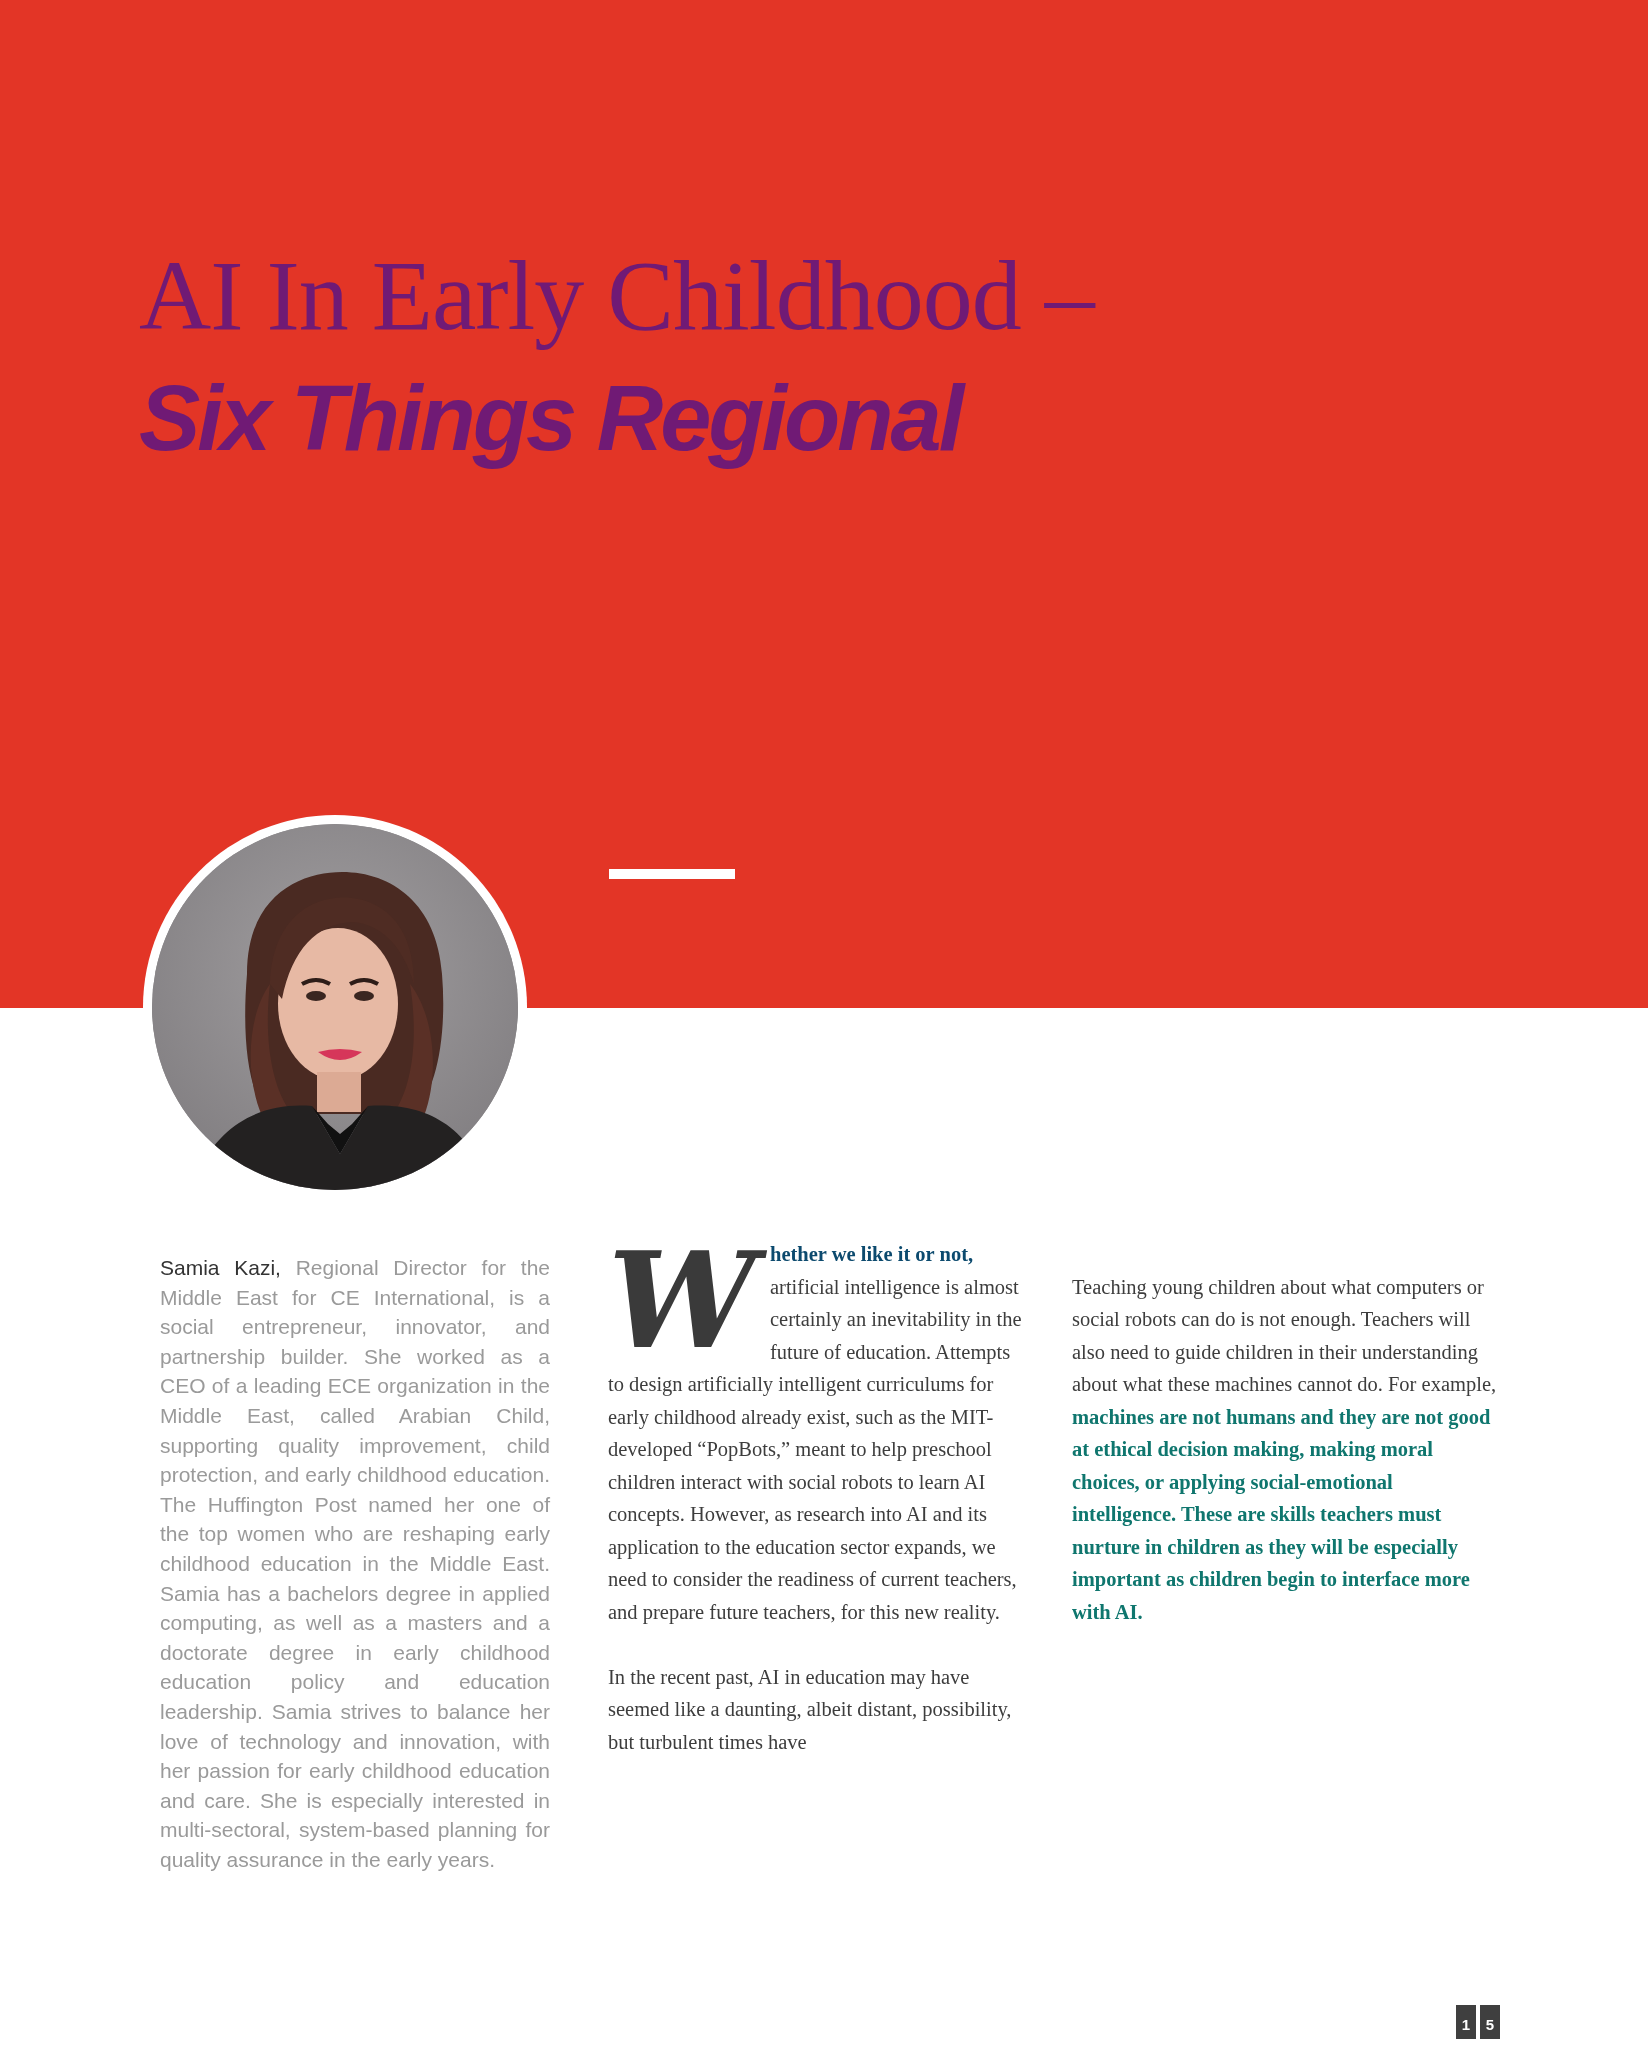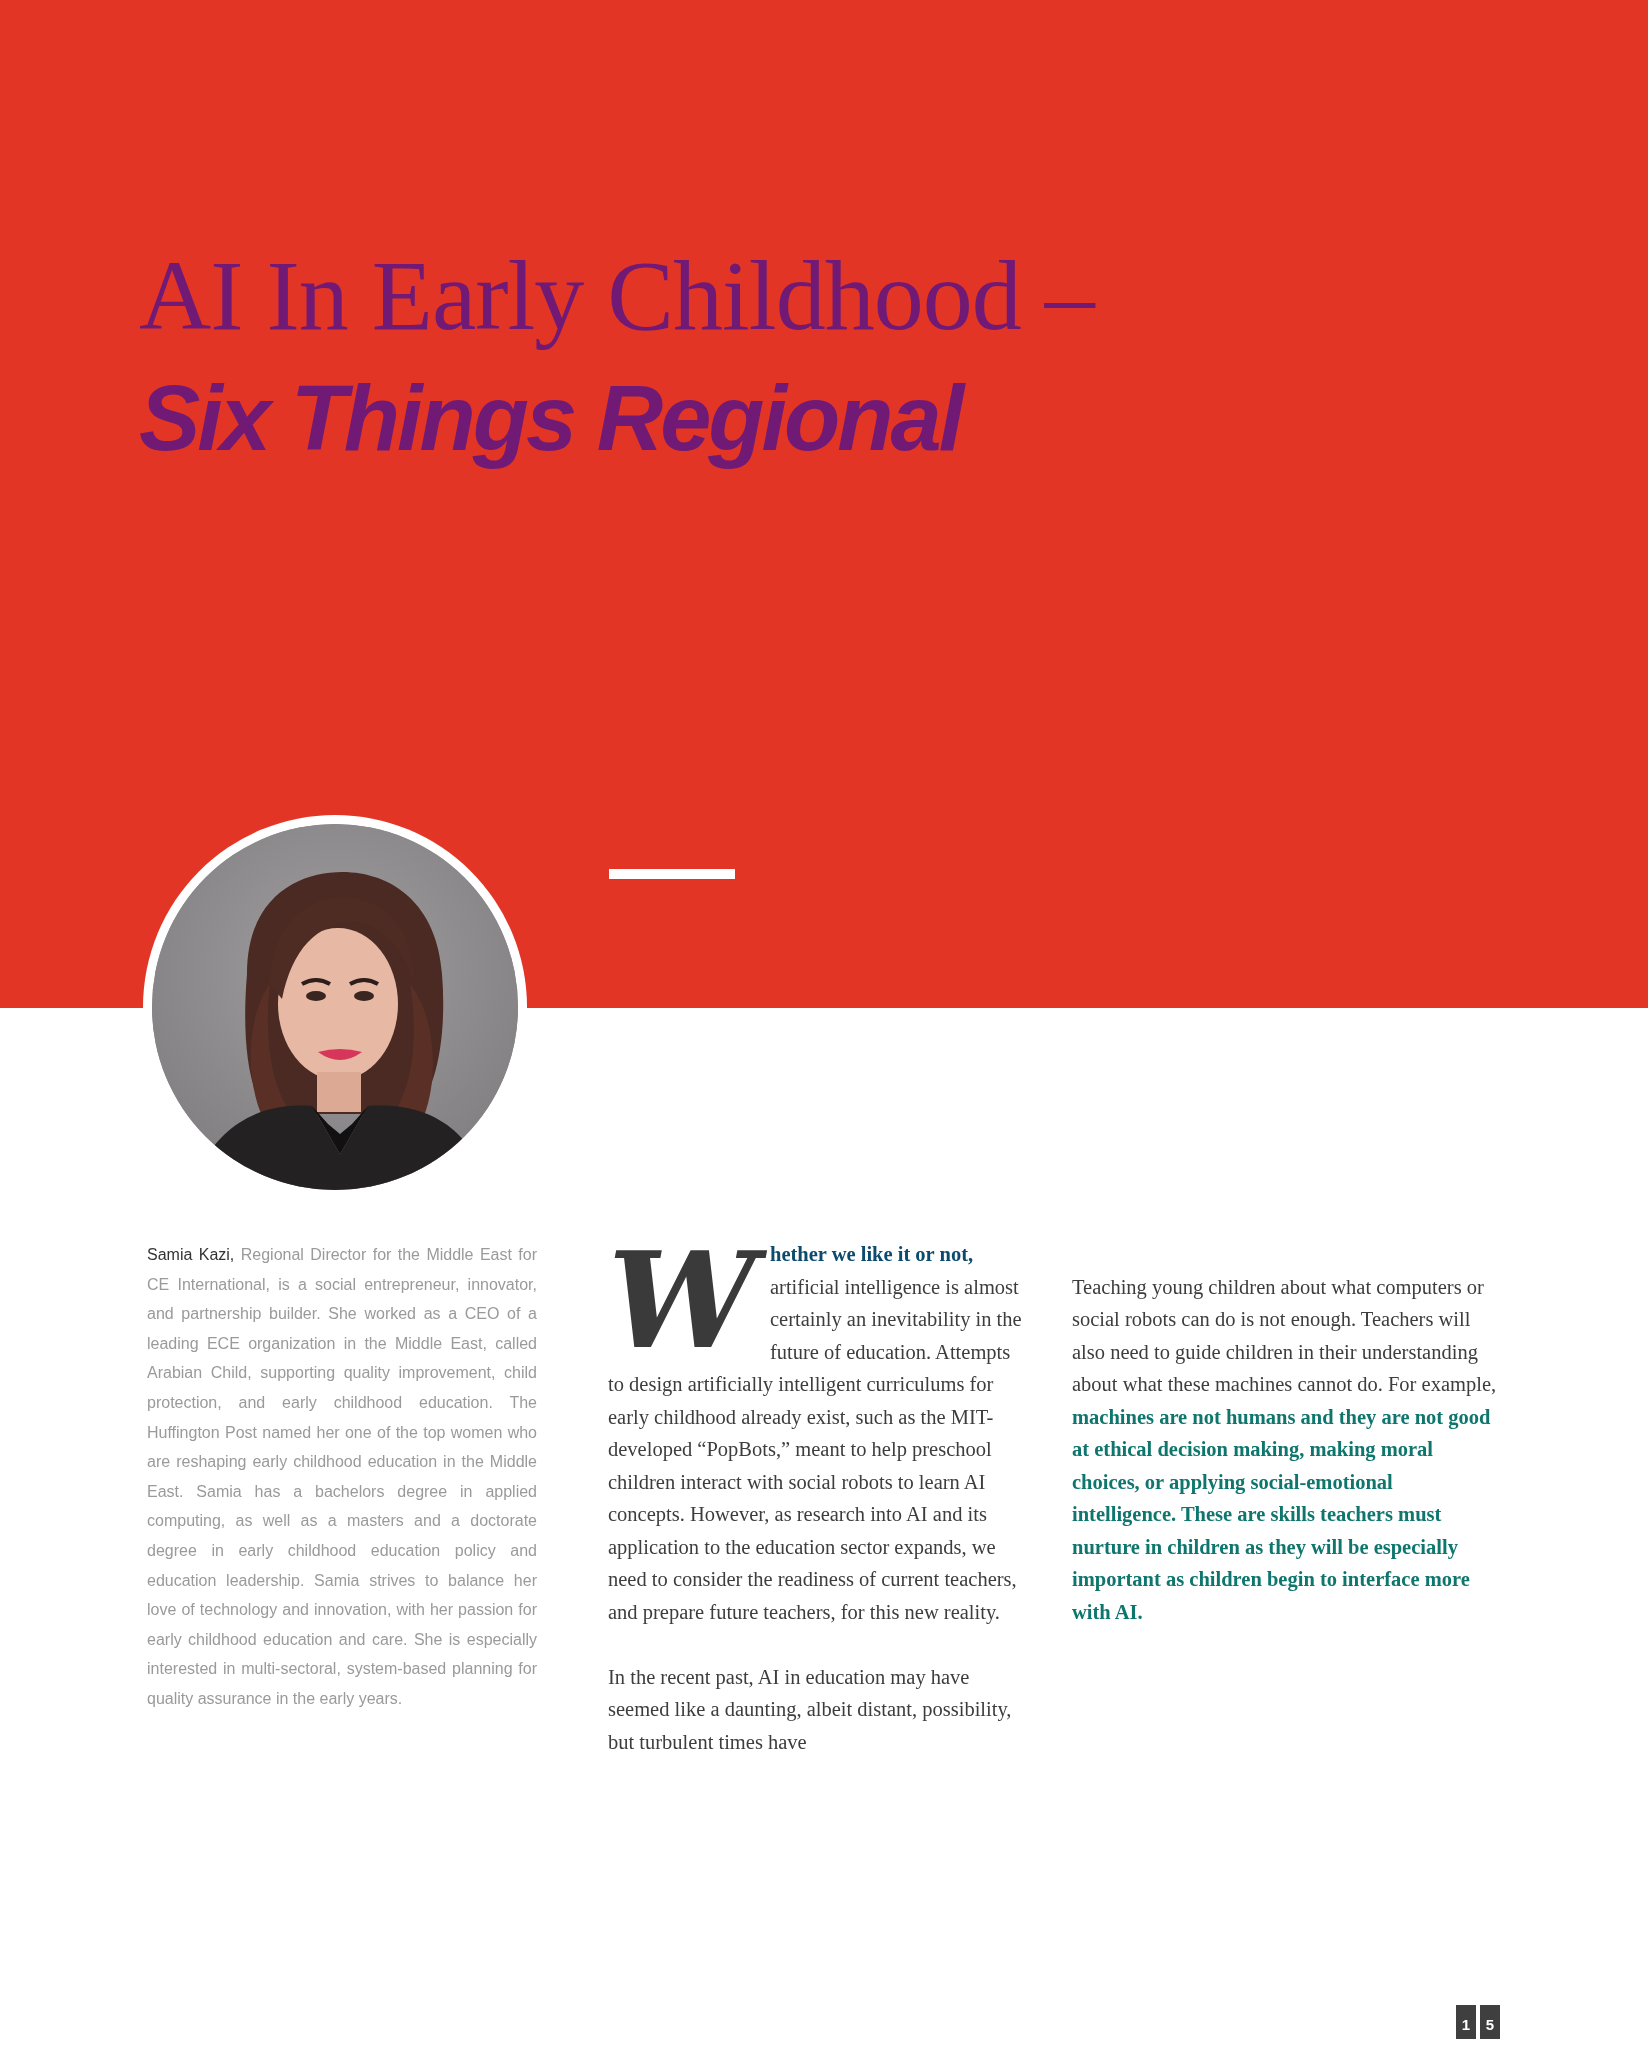--- a/index.html
+++ b/index.html
@@ -5,21 +5,21 @@
   html, body { margin:0; padding:0; }
   body { width:1648px; height:2048px; position:relative; background:#ffffff; overflow:hidden; font-family:"Liberation Serif", serif; }
   .hero { position:absolute; left:0; top:0; width:1648px; height:1008px; background:#e33526; }
   .title { position:absolute; left:135px; top:236px; color:#701a75; margin:4px; font-weight:normal; }
   .title-line1 { display:block; font-family:"Liberation Serif", serif; font-size:100px; line-height:112px; letter-spacing:-1px; }
   .title-line2, .title-line3 { display:block; font-family:"Liberation Sans", sans-serif; font-weight:bold; font-style:italic; font-size:92px; line-height:116px; letter-spacing:-3px; }
   .title-line2 { margin-top:8px; }
   .dash { position:absolute; left:609px; top:869px; width:126px; height:10px; background:#ffffff; }
   .avatar-ring { position:absolute; left:143px; top:815px; width:384px; height:384px; border-radius:50%; background:#ffffff; }
   .avatar { position:absolute; left:152px; top:824px; width:366px; height:366px; border-radius:50%; overflow:hidden; background:#8d8a8c; }
-  .bio { position:absolute; left:143px; top:1236px; width:390px; font-family:"Liberation Sans", sans-serif; font-size:16px; line-height:29.6px; color:#9a9a9a; text-align:justify; margin:4px; }
+  .bio { position:absolute; left:143px; top:1236px; width:390px; font-family:"Liberation Sans", sans-serif; font-size:21px; line-height:29.6px; color:#9a9a9a; text-align:justify; margin:17px; }
   .bio .name { color:#333333; }
   .col { position:absolute; font-family:"Liberation Serif", serif; font-size:20.5px; line-height:32.5px; color:#3d3d3d; margin:0; }
   .col2 { left:608px; top:1238px; width:420px; }
   .col3 { left:1072px; top:1238px; width:425px; }
   .dropcap { float:left; font-family:"DejaVu Serif", serif; font-style:italic; font-weight:bold; font-size:132px; line-height:118px; color:#3a3a3a; margin:4px 22px 0 0; width:140px; height:124px; text-align:center; }
   .lead { font-weight:bold; color:#0c4a6e; }
   .gap { height:32.5px; }
   .highlight { color:#0f766e; font-weight:bold; }
   .pageno { position:absolute; top:2005px; display:flex; gap:4px; left:1456px; }
   .pageno span { display:block; width:20px; height:34px; background:#3f3f3f; color:#ffffff; font-family:"Liberation Sans", sans-serif; font-weight:bold; font-size:15px; line-height:40px; text-align:center; }

